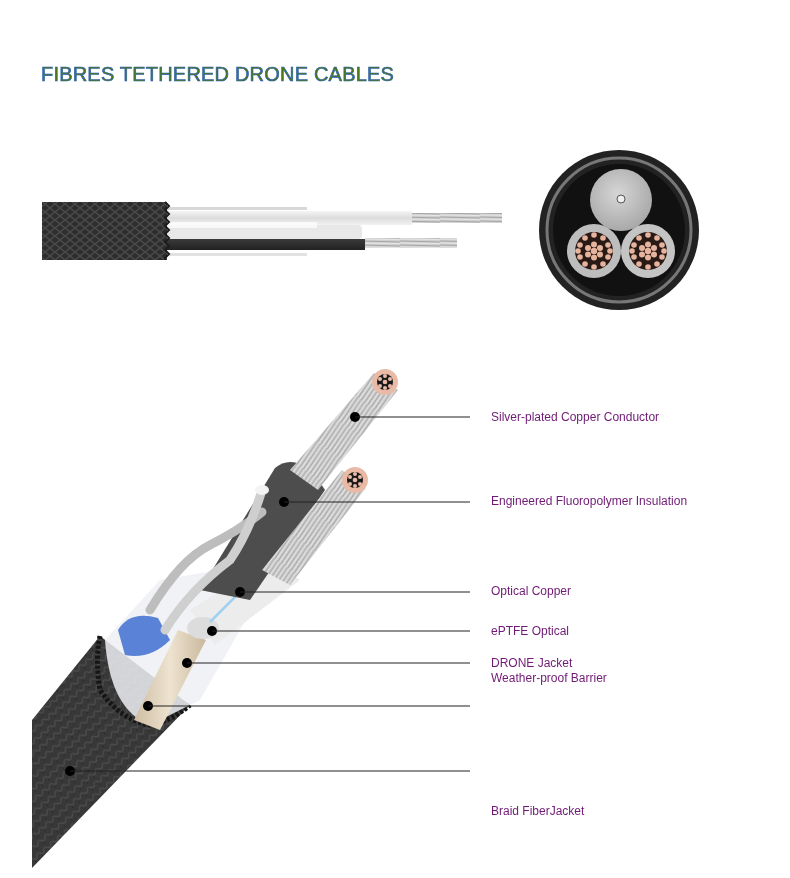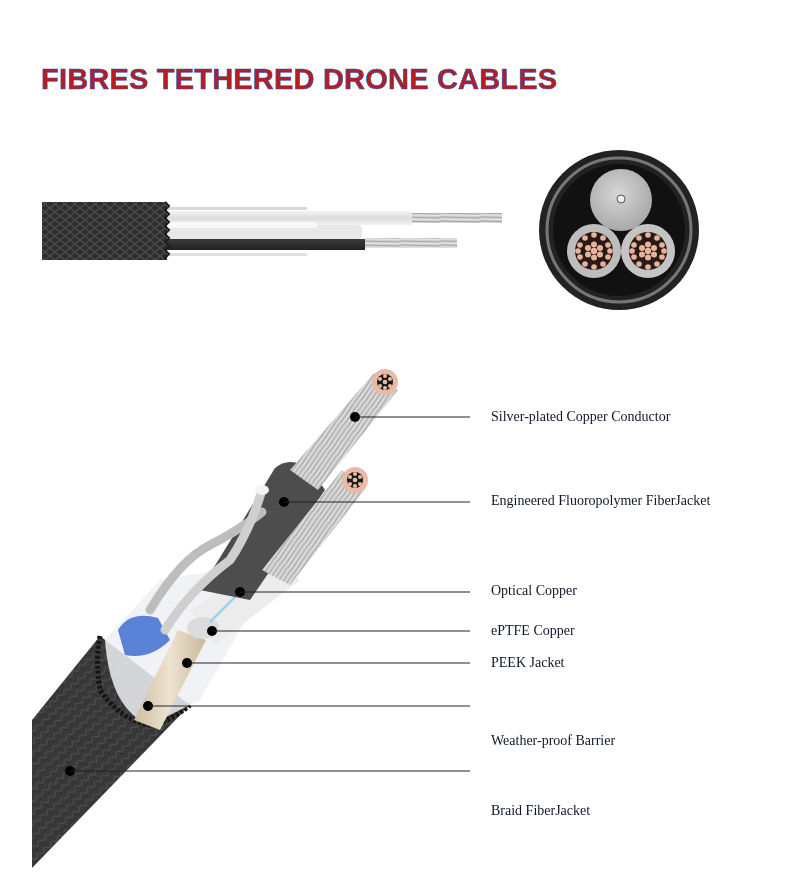--- a/index.html
+++ b/index.html
@@ -1,27 +1,27 @@
 <!DOCTYPE html>
 <html><head>
 <meta charset="utf-8">
 <style>
   html, body { margin: 0; padding: 0; background: #ffffff; }
   body { width: 790px; height: 878px; position: relative; overflow: hidden; font-family: "Liberation Sans", sans-serif; }
   .title {
     position: absolute; left: 41px; top: 63px;
     font-family: "Liberation Sans", sans-serif;
-    font-size: 29px; font-weight: 700; letter-spacing: 0.2px;
-    color: #b91c1c; -webkit-text-stroke: 0.6px #2358c4;
+    font-size: 20px; font-weight: 400; letter-spacing: 0.2px;
+    color: #4d7c0f; -webkit-text-stroke: 0.6px #2358c4;
     white-space: nowrap;
   }
   .art { position: absolute; left: 0; top: 0; }
   .label {
     position: absolute; left: 491px;
-    font-family: Liberation Serif, serif; font-size: 14px; color: #0f172a;
+    font-family: Liberation Sans, sans-serif; font-size: 12px; color: #701a75;
     white-space: nowrap; line-height: 18px;
   }
 </style>
 </head>
 <body>
 
 <div class="title">FIBRES TETHERED DRONE CABLES</div>
 
 <svg class="art" width="790" height="878" viewBox="0 0 790 878">
   <defs>
@@ -210,18 +210,18 @@
         <line x1="148" y1="706" x2="470" y2="706" stroke="#222" stroke-width="1.2"></line>
       </g>
     <g>
         <circle cx="70" cy="771" r="5" fill="#000"></circle>
         <line x1="70" y1="771" x2="470" y2="771" stroke="#222" stroke-width="1.2"></line>
       </g>
   </g>
 </svg>
 
 <div class="label" style="top:408px">Silver-plated Copper Conductor</div>
-<div class="label" style="top:492px">Engineered Fluoropolymer FiberJacket</div>
+<div class="label" style="top:492px">Engineered Fluoropolymer Insulation</div>
 <div class="label" style="top:582px">Optical Copper</div>
-<div class="label" style="top:622px">ePTFE Copper</div>
-<div class="label" style="top:654px">PEEK Jacket</div>
-<div class="label" style="top:732px">Weather-proof Barrier</div>
+<div class="label" style="top:622px">ePTFE Optical</div>
+<div class="label" style="top:654px">DRONE Jacket</div>
+<div class="label" style="top:669px">Weather-proof Barrier</div>
 <div class="label" style="top:802px">Braid FiberJacket</div>
 
 </body></html>

